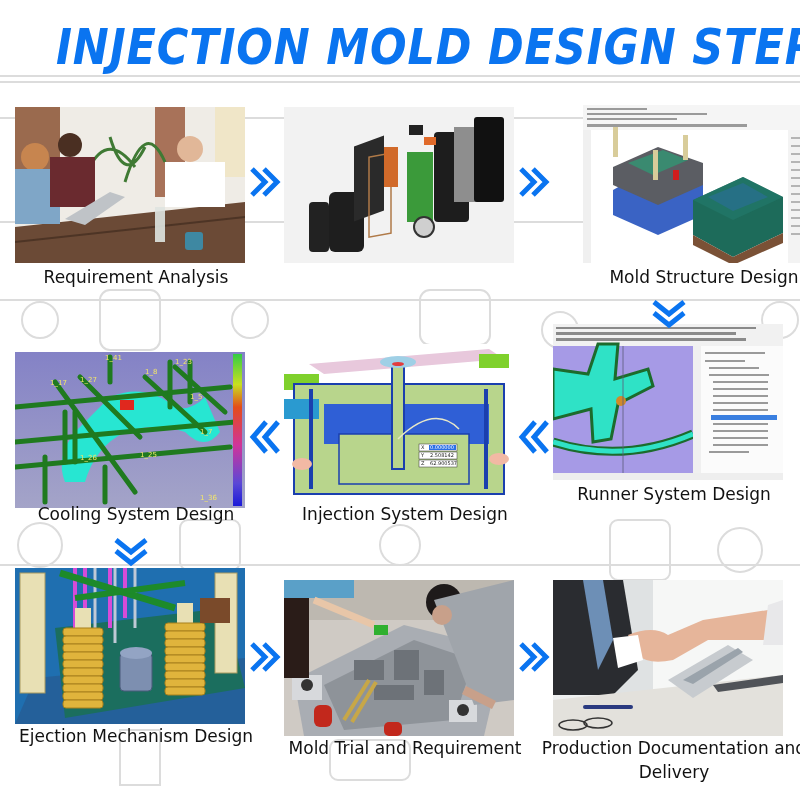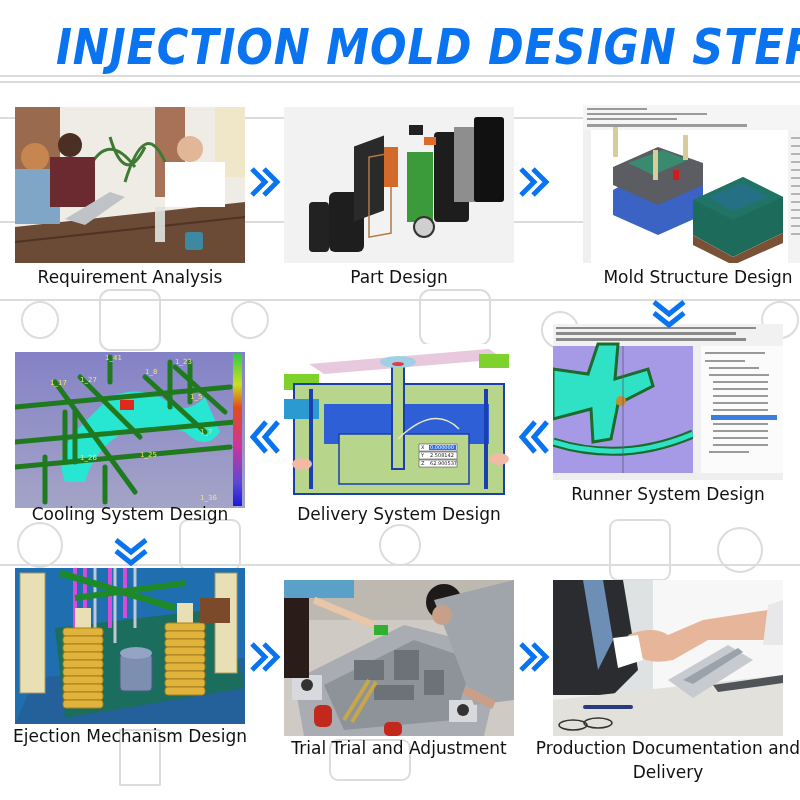--- a/index.html
+++ b/index.html
@@ -8,21 +8,21 @@
     background:#ffffff;
     font-family:"DejaVu Sans", sans-serif;
   }
   .bg-lines { position:absolute; inset:0; z-index:0; pointer-events:none; }
   .title {
     position:absolute; left:0; top:18px; width:800px; text-align:center;
     font-family:"DejaVu Sans", sans-serif; font-weight:bold; font-style:italic;
     font-size:50px; letter-spacing:1px; color:#0a74f0; z-index:2;
     transform:scaleX(0.86); transform-origin:center; white-space:nowrap;
   }
-  .panel { position:absolute; z-index:2; }
+  .panel { position:absolute; z-index:2;padding-left:12px; }
   .panel .img { position:absolute; overflow:hidden; }
   .panel .label {
     position:absolute; left:-20px; right:-20px; text-align:center;
     font-family:"DejaVu Sans", sans-serif; font-size:17px; color:#111; line-height:24px;
   }
   .arrow { position:absolute; z-index:3; }
   svg { display:block; }
 </style>
 </head>
 <body>
@@ -88,21 +88,20 @@
       <rect x="100" y="40" width="14" height="40" fill="#d16a2a"></rect>
       <rect x="123" y="45" width="26" height="70" fill="#3b9a3a"></rect>
       <circle cx="140" cy="120" r="10" fill="#cfcfcf" stroke="#333" stroke-width="2"></circle>
       <rect x="150" y="25" width="35" height="90" rx="4" fill="#1d1d1d"></rect>
       <rect x="170" y="20" width="25" height="75" fill="#8e8e8e"></rect>
       <rect x="190" y="10" width="30" height="85" rx="3" fill="#111"></rect>
       <rect x="125" y="18" width="14" height="10" fill="#222"></rect>
       <rect x="140" y="30" width="12" height="8" fill="#e06a2a"></rect>
     </svg>
   </div>
-  <div class="label" style="top:158px;">Part Design</div>
 </div>
 
 <div class="panel" style="left:583px;top:105px;width:230px;height:192px;">
   <div class="img" style="left:0;top:0;width:230px;height:158px;">
     <svg width="230" height="158" viewBox="0 0 230 158">
       <rect width="230" height="158" fill="#ffffff"></rect>
       <rect x="0" y="0" width="230" height="25" fill="#f5f5f5"></rect>
       <g fill="#9a9a9a">
           <rect x="4" y="3" width="60" height="2"></rect>
           <rect x="4" y="8" width="120" height="2"></rect>
@@ -222,21 +221,21 @@
         <text x="137" y="105">X</text>
         <text x="137" y="113">Y</text>
         <text x="146" y="113">2.508142</text>
         <text x="137" y="121">Z</text>
         <text x="146" y="121">62.900537</text>
         <text x="146" y="105" fill="#ffffff">0.000000</text>
       </g>
       <path d="M114 95 Q150 60 175 85" stroke="#e8e8c8" stroke-width="1.5" fill="none"></path>
     </svg>
   </div>
-  <div class="label" style="top:158px;">Delivery System Design</div>
+  <div class="label" style="top:158px;">Injection System Design</div>
 </div>
 
 <div class="panel" style="left:553px;top:324px;width:230px;height:186px;">
   <div class="img" style="left:0;top:0;width:230px;height:156px;">
     <svg width="230" height="156" viewBox="0 0 230 156">
       <rect width="230" height="156" fill="#ffffff"></rect>
       <rect x="0" y="0" width="230" height="22" fill="#f1f1f1"></rect>
       <g fill="#8a8a8a">
           <rect x="3" y="3" width="200" height="2"></rect>
           <rect x="3" y="8" width="180" height="3"></rect>
@@ -348,21 +347,21 @@
       <rect x="90" y="45" width="14" height="10" fill="#2fb02f"></rect>
       <rect x="0" y="0" width="70" height="18" fill="#5aa0c8"></rect>
         <rect x="0" y="18" width="25" height="80" fill="#2a1c18"></rect>
       <path d="M30 20 L90 45" stroke="#e8c6a8" stroke-width="7"></path>
       <circle cx="160" cy="22" r="18" fill="#1e1a1a"></circle>
       <path d="M150 20 L230 0 L230 120 L190 125 Z" fill="#a0a5ab"></path>
       <circle cx="158" cy="35" r="10" fill="#c8a08a"></circle>
       <path d="M180 110 L210 125" stroke="#c8a08a" stroke-width="9"></path>
     </svg>
   </div>
-  <div class="label" style="top:156px;">Trial Trial and Adjustment</div>
+  <div class="label" style="top:156px;">Mold Trial and Requirement</div>
 </div>
 
 <div class="panel" style="left:553px;top:580px;width:230px;height:210px;text-decoration:underline;">
   <div class="img" style="left:0;top:0;width:230px;height:156px;">
     <svg width="230" height="156" viewBox="0 0 230 156">
       <rect width="230" height="156" fill="#eef0f0"></rect>
       <rect x="100" y="0" width="130" height="110" fill="#f6f7f6"></rect>
       <rect x="60" y="0" width="40" height="120" fill="#dfe2e3"></rect>
       <path d="M0 0 L70 0 L85 90 L60 115 L0 115 Z" fill="#2a2c30"></path>
       <path d="M30 0 L50 0 L60 60 L45 90 Z" fill="#6d8fb6"></path>

